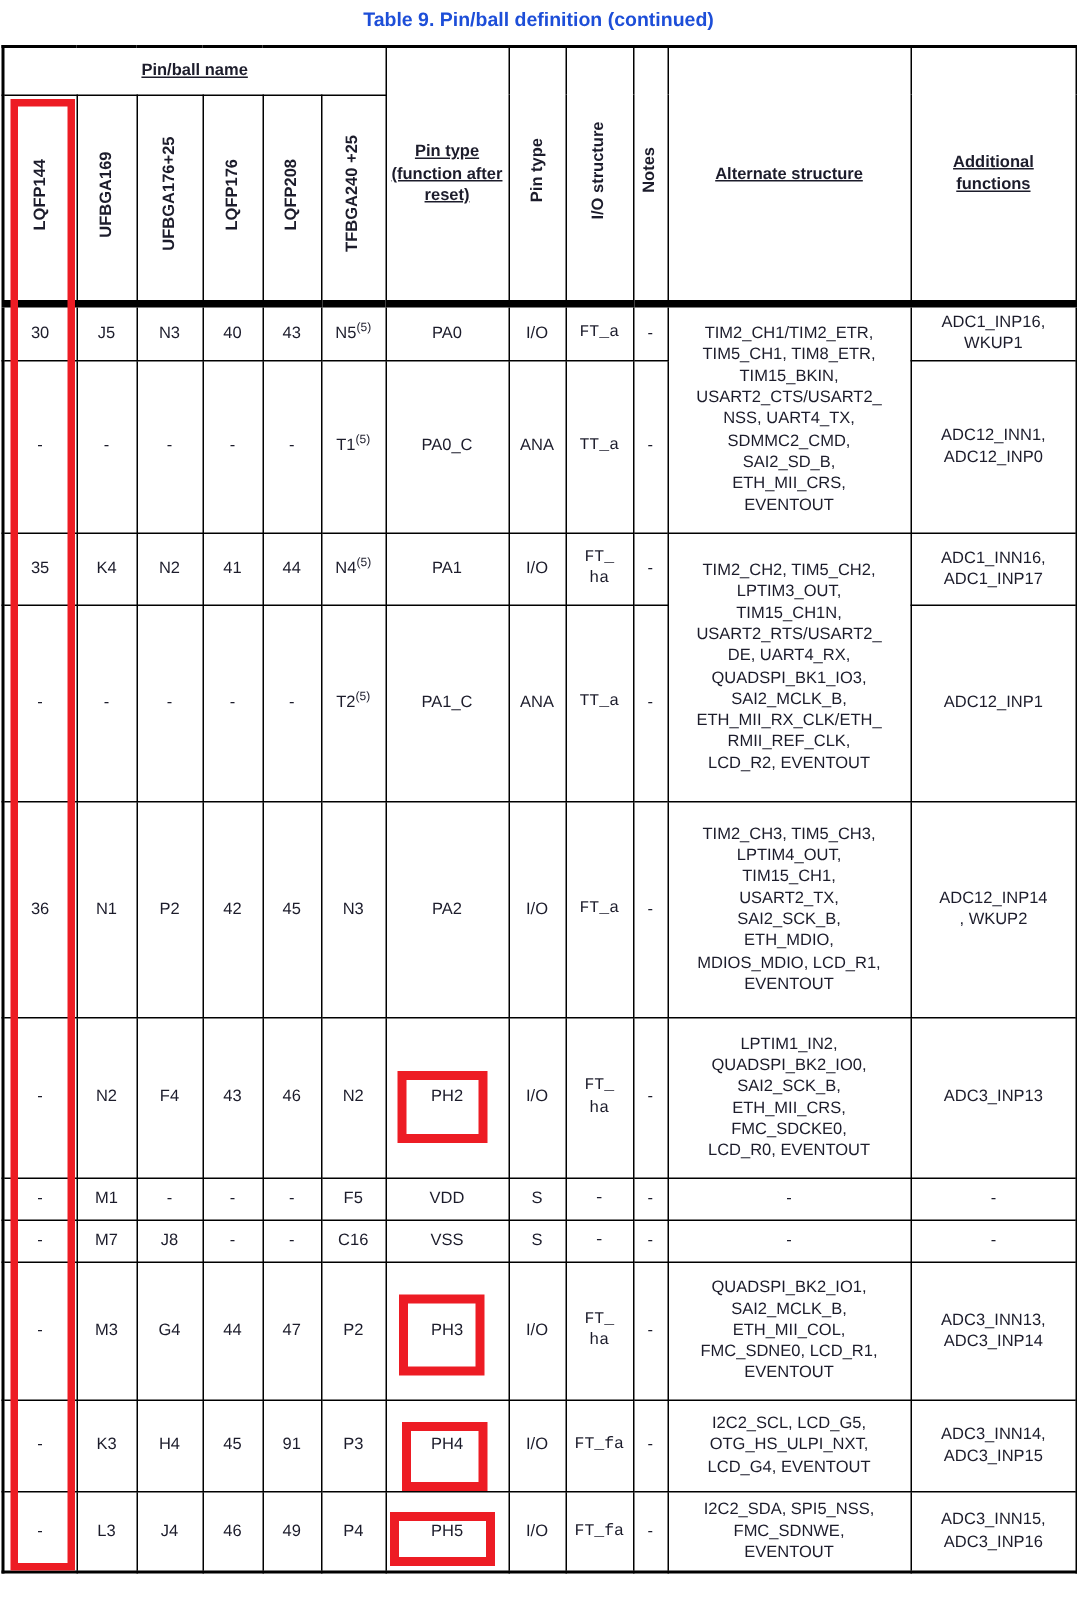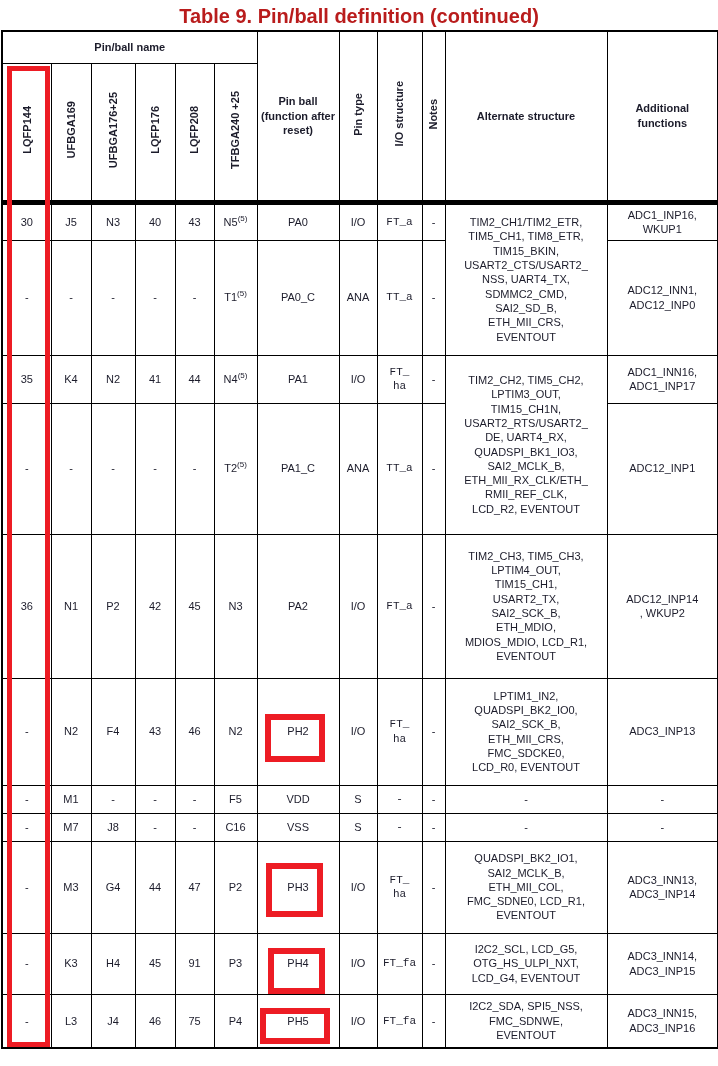--- a/index.html
+++ b/index.html
@@ -6,35 +6,35 @@
   html, body { width: 718px; background: #ffffff; }
   body {
     position: relative;
     width: 718px; height: 1066px;
     font-family: "Liberation Sans", "DejaVu Sans", sans-serif;
     color: #1c1c2b;
     overflow: hidden;
   }
   .page-title {
     position: absolute; top: 5px; left: 0; width: 718px;
-    text-align: center; font-size: 20px; font-weight: bold; color: #b91c1c;
+    text-align: center; font-size: 13px; font-weight: bold; color: #1d4ed8;
   }
   table.pin-table {
     position: absolute; left: 1px; top: 30px; width: 716px;
     border-collapse: collapse; table-layout: fixed;
     border: 2px solid #000;
   }
   .pin-table th, .pin-table td {
     border: 1.5px solid #000;
     text-align: center; vertical-align: middle;
     font-size: 11px; line-height: 1.3;
     padding: 1px 2px;
     overflow-wrap: break-word; word-wrap: break-word;
   }
-  .pin-table th { font-weight: bold; }
+  .pin-table th { font-weight: bold; text-decoration: underline; }
   .thick-bottom { border-bottom: 5px solid #000 !important; }
   .vert {
     writing-mode: vertical-rl; transform: rotate(180deg);
     white-space: nowrap; display: inline-block;
     font-weight: bold; font-size: 11px;
   }
   td.io { white-space: pre-line; font-family: Liberation Mono, monospace; }
   td.alt, td.add { padding: 2px 18px; }
   sup.fn { font-size: 8px; vertical-align: super; line-height: 0; }
   
@@ -61,21 +61,21 @@
       <col style="width:82px">
       <col style="width:38px">
     <col style="width:45px">
       <col style="width:23px">
       <col style="width:162px">
       <col style="width:111px">
   </colgroup>
   <thead>
     <tr style="height:32px">
       <th colspan="6">Pin/ball name</th>
-      <th rowspan="2" class="thick-bottom">Pin ball (function after reset)</th>
+      <th rowspan="2" class="thick-bottom">Pin type (function after reset)</th>
       <th rowspan="2" class="thick-bottom"><span class="vert">Pin type</span></th>
       <th rowspan="2" class="thick-bottom"><span class="vert">I/O structure</span></th>
       <th rowspan="2" class="thick-bottom"><span class="vert">Notes</span></th>
       <th rowspan="2" class="thick-bottom">Alternate structure</th>
       <th rowspan="2" class="thick-bottom">Additional functions</th>
     </tr>
     <tr style="height:139px">
       <th class="thick-bottom"><span class="vert">LQFP144</span></th>
       <th class="thick-bottom"><span class="vert">UFBGA169</span></th>
       <th class="thick-bottom"><span class="vert">UFBGA176+25</span></th>
@@ -224,21 +224,21 @@
       <td class="io">FT_fa</td>
       <td>-</td>
       <td class="alt">I2C2_SCL, LCD_G5, OTG_HS_ULPI_NXT, LCD_G4, EVENTOUT</td>
       <td class="add">ADC3_INN14, ADC3_INP15</td>
     </tr>
     <tr style="height:54px">
       <td>-</td>
       <td>L3</td>
       <td>J4</td>
       <td>46</td>
-      <td>75</td>
+      <td>49</td>
       <td>P4</td>
       <td>PH5</td>
       <td>I/O</td>
       <td class="io">FT_fa</td>
       <td>-</td>
       <td class="alt">I2C2_SDA, SPI5_NSS, FMC_SDNWE, EVENTOUT</td>
       <td class="add">ADC3_INN15, ADC3_INP16</td>
     </tr>
   </tbody>
 </table>

